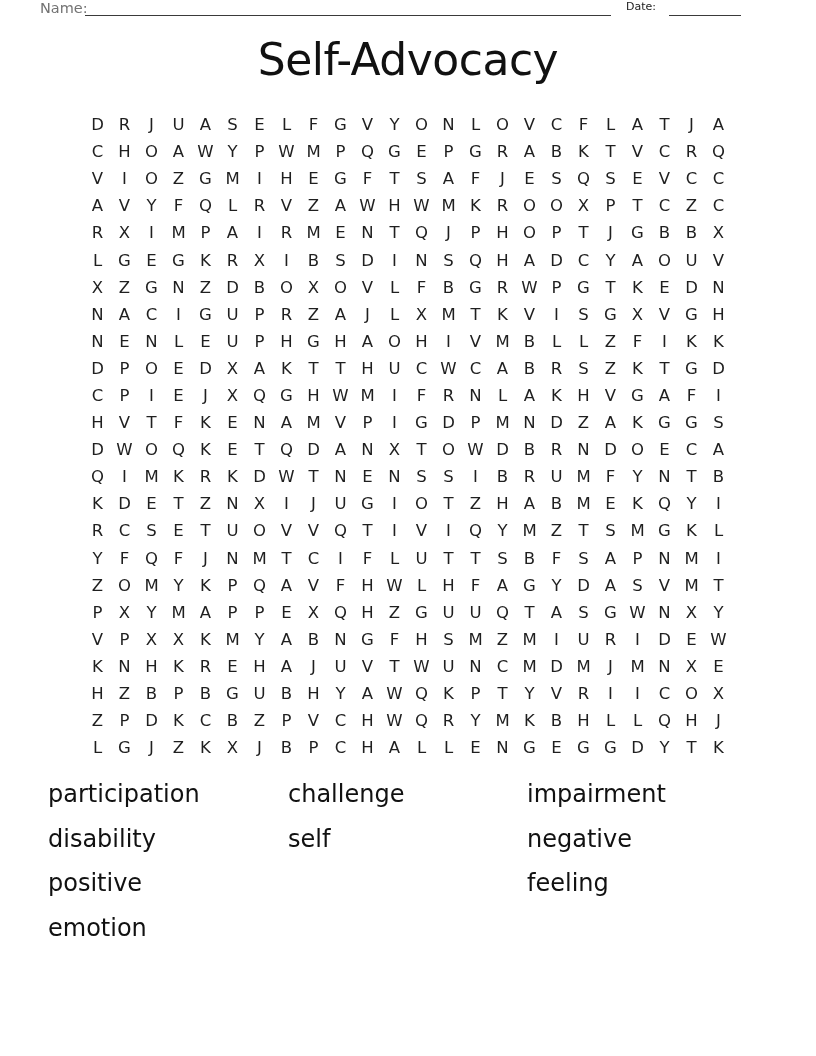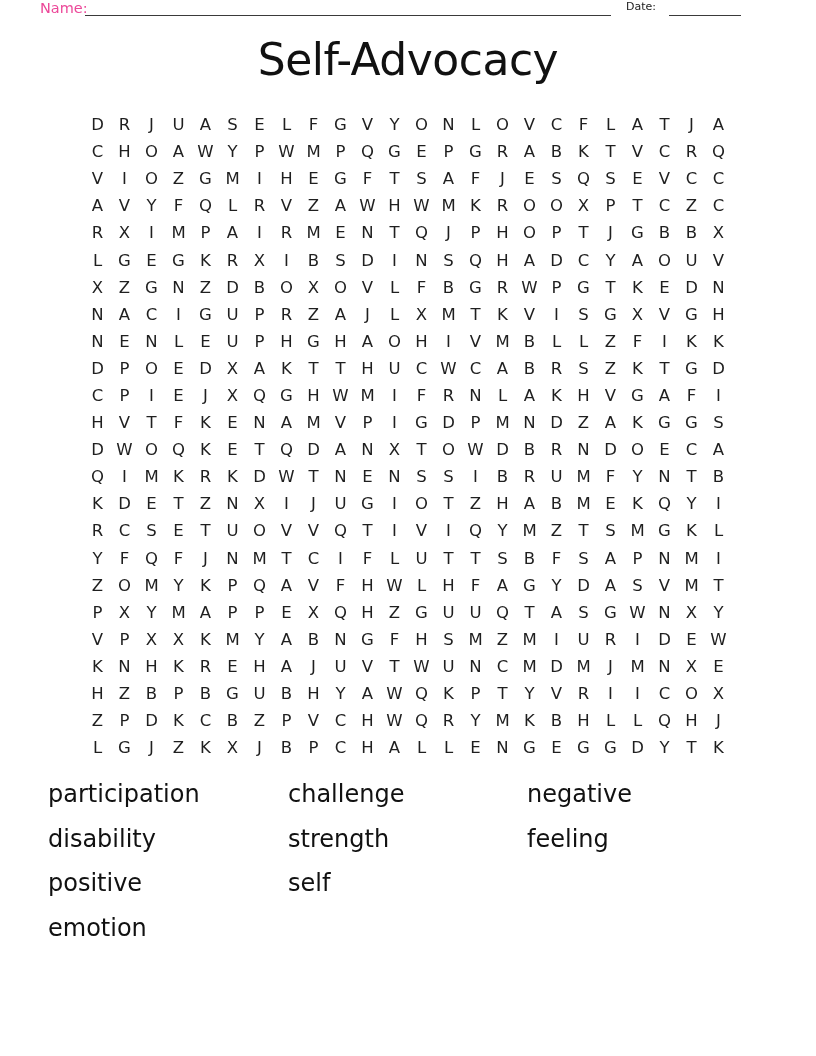--- a/index.html
+++ b/index.html
@@ -3,21 +3,21 @@
 <meta charset="utf-8">
 <style>
   html,body{margin:0;padding:0;}
   body{
     width:816px;height:1056px;background:#ffffff;position:relative;
     font-family:"DejaVu Sans","Liberation Sans",sans-serif;
     color:#1c1c1c;overflow:hidden;
   }
   .page{position:absolute;inset:0;}
   
-  .name-label{position:absolute;left:40px;top:0px;font-size:14.5px;color:#ec4899;}
+  .name-label{position:absolute;left:40px;top:0px;font-size:14.5px;color:#737373;}
   .name-line{position:absolute;left:85px;top:2px;width:526px;height:13px;border-bottom:1.5px solid #3a3a3a;}
   .date-label{position:absolute;left:626px;top:0px;font-size:11px;color:#222;}
   .date-line{position:absolute;left:669px;top:2px;width:72px;height:13px;border-bottom:1.5px solid #3a3a3a;}
   
   .title{
     position:absolute;left:0;top:34px;width:816px;margin:0;
     text-align:center;font-size:44px;font-weight:500;color:#111;
     letter-spacing:-0.5px;
   }
   
@@ -630,22 +630,22 @@
 
   <div class="words" id="words">
       <div class="wcol wcol1">
         <div class="word">participation</div>
         <div class="word">disability</div>
         <div class="word">positive</div>
         <div class="word">emotion</div>
       </div>
       <div class="wcol wcol2">
         <div class="word">challenge</div>
-        <div class="word">strength</div>
         <div class="word">self</div>
       </div>
       <div class="wcol wcol3">
+        <div class="word">impairment</div>
         <div class="word">negative</div>
         <div class="word">feeling</div>
       </div>
     </div>
 
 </div>
 
 </body></html>

